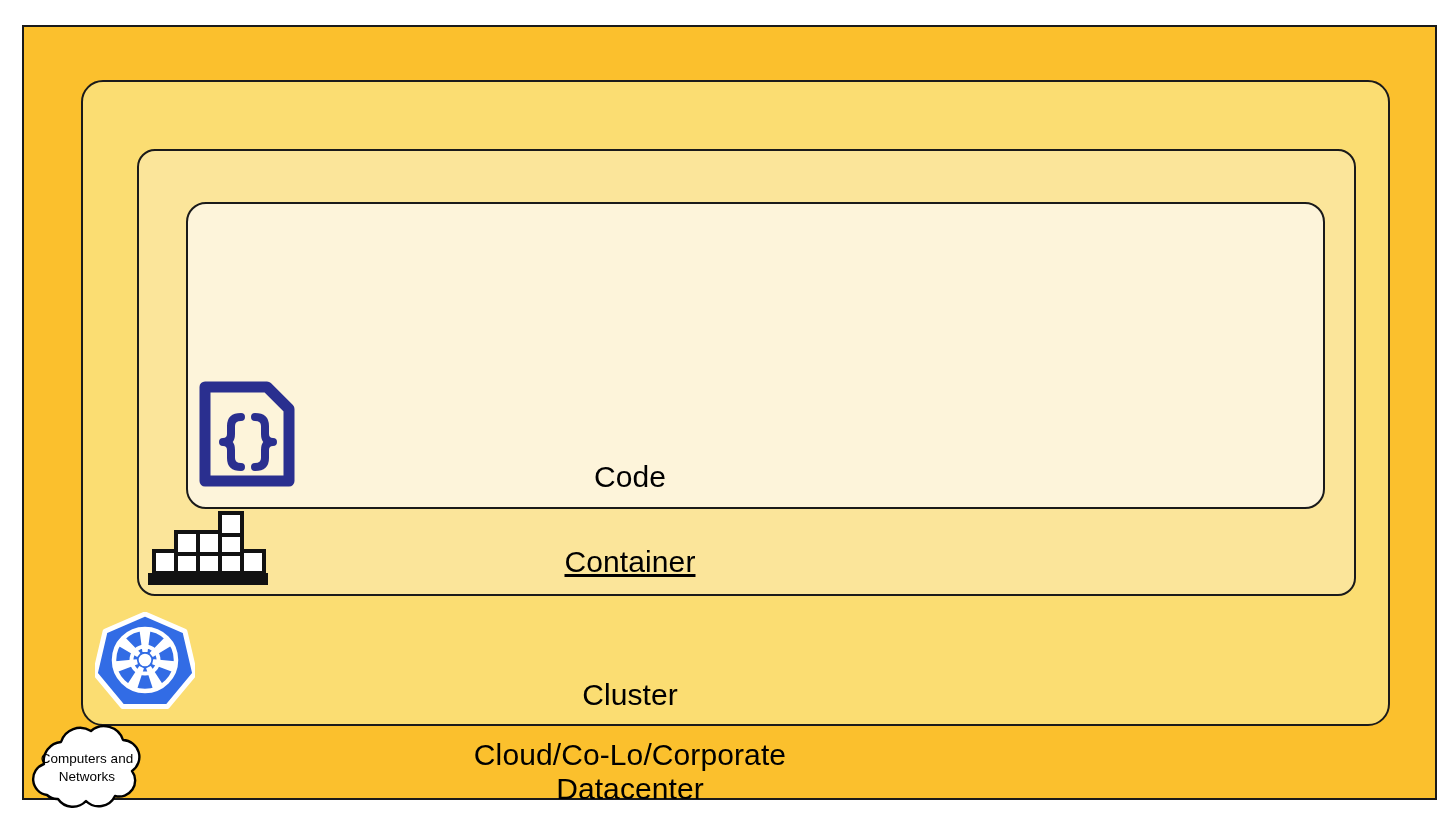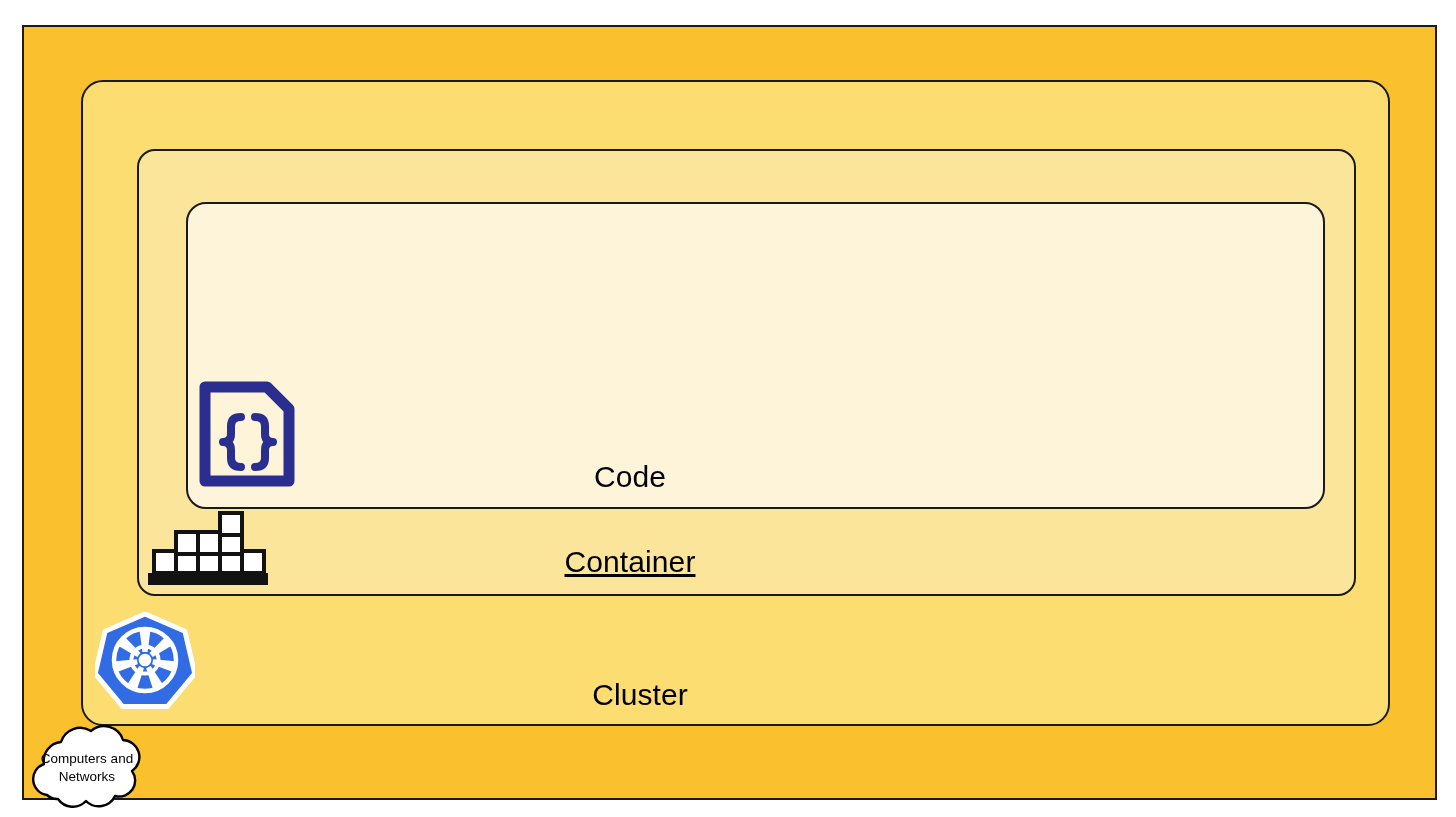--- a/index.html
+++ b/index.html
@@ -65,21 +65,21 @@
     width: 100%;
     text-align: center;
     color: #000000;
     font-size: 30px;
     line-height: 34px;
     letter-spacing: 0.1px;
     white-space: pre-line;
   }
   #label-code      { left: 0; top: 460px; }
   #label-container { left: 0; top: 545px; text-decoration: underline; }
-  #label-cluster   { left: 0; top: 678px; margin-left: 10px; }
+  #label-cluster   { left: 0; top: 678px; }
   #label-datacenter{ left: 0; top: 738px; }
 
   
   .icon-abs { position: absolute; }
   #icon-code-file      { left: 197px;  top: 379px; width: 100px; height: 110px; }
   #icon-container-stack{ left: 148px;  top: 511px; width: 120px; height: 74px; }
   #icon-kubernetes     { left: 95px;   top: 612px; width: 100px; height: 97px; }
   #icon-cloud          { left: 21px;   top: 725px; width: 132px; height: 84px; }
 </style>
 </head>
@@ -97,20 +97,22 @@
       </div>
     </div>
   </div>
 
   <div class="layer-label" id="label-code">Code</div>
 
   <div class="layer-label" id="label-container">Container</div>
 
   <div class="layer-label" id="label-cluster">Cluster</div>
 
+  <div class="layer-label" id="label-datacenter">Cloud/Co-Lo/Corporate
+Datacenter</div>
 
   <svg class="icon-abs" id="icon-code-file" viewBox="0 0 100 110">
     <path d="M8 8 H70 L92 30 V102 H8 Z" fill="none" stroke="#2a2f8f" stroke-width="11" stroke-linejoin="round" stroke-linecap="round"></path>
     <path d="M44 38 q-10 0 -10 9 v8 q0 8 -8 8 q8 0 8 8 v8 q0 9 10 9" fill="none" stroke="#2a2f8f" stroke-width="8" stroke-linecap="round" stroke-linejoin="round"></path>
     <path d="M58 38 q10 0 10 9 v8 q0 8 8 8 q-8 0 -8 8 v8 q0 9 -10 9" fill="none" stroke="#2a2f8f" stroke-width="8" stroke-linecap="round" stroke-linejoin="round"></path>
   </svg>
 
   <svg class="icon-abs" id="icon-container-stack" viewBox="0 0 120 74">
     <rect x="0" y="62" width="120" height="12" fill="#121212"></rect>
 

